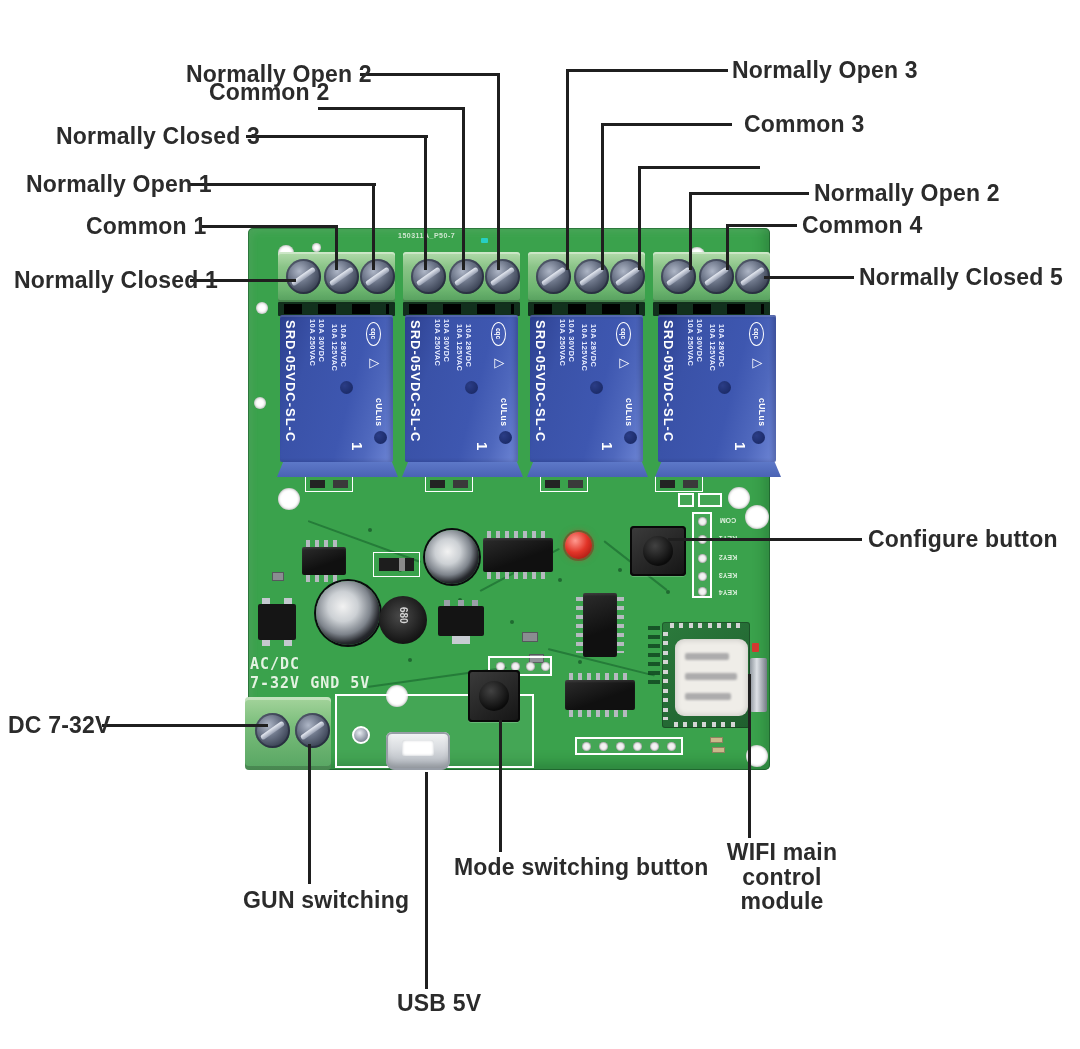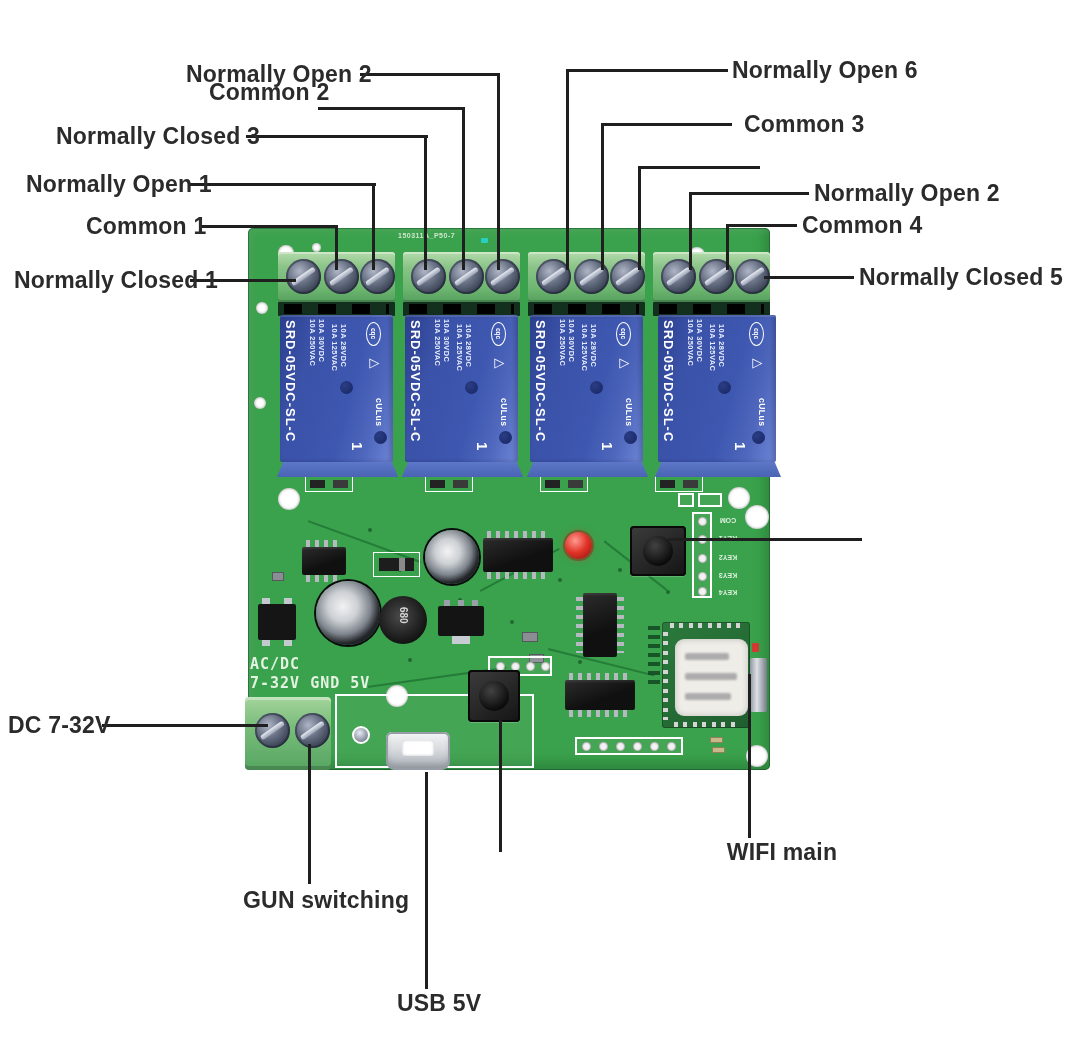--- a/index.html
+++ b/index.html
@@ -375,24 +375,27 @@
   <span class="lv" style="left:499px;top:720px;height:132px;"></span>
   <span class="lv" style="left:748px;top:674px;height:164px;"></span>
 
   <span class="callout r" style="left:186px;top:62px;width:172px;">Normally Open 2</span>
   <span class="callout r" style="left:196px;top:80px;width:120px;margin-left:13px;">Common 2</span>
   <span class="callout r" style="left:56px;top:124px;width:188px;">Normally Closed 3</span>
   <span class="callout r" style="left:26px;top:172px;width:162px;">Normally Open 1</span>
   <span class="callout r" style="left:86px;top:214px;width:110px;">Common 1</span>
   <span class="callout r" style="left:14px;top:268px;width:172px;">Normally Closed 1</span>
 
-  <span class="callout" style="left:732px;top:58px;">Normally Open 6</span>
+  <span class="callout" style="left:732px;top:58px;">Normally Open 3</span>
   <span class="callout" style="left:737px;top:112px;margin-left:7px;">Common 3</span>
   <span class="callout" style="left:814px;top:181px;">Normally Open 2</span>
   <span class="callout" style="left:802px;top:213px;">Common 4</span>
   <span class="callout" style="left:859px;top:265px;">Normally Closed 5</span>
 
+  <span class="callout" style="left:868px;top:527px;">Configure button</span>
   <span class="callout" style="left:8px;top:713px;">DC 7-32V</span>
   <span class="callout" style="left:243px;top:888px;">GUN switching</span>
   <span class="callout" style="left:397px;top:991px;">USB 5V</span>
+  <span class="callout" style="left:454px;top:855px;">Mode switching button</span>
   <span class="callout c" style="left:698px;top:840px;width:168px;">WIFI main</span>
+  <span class="callout c" style="left:698px;top:865px;width:168px;">control module</span>
 
 </div>
 
 </body></html>

